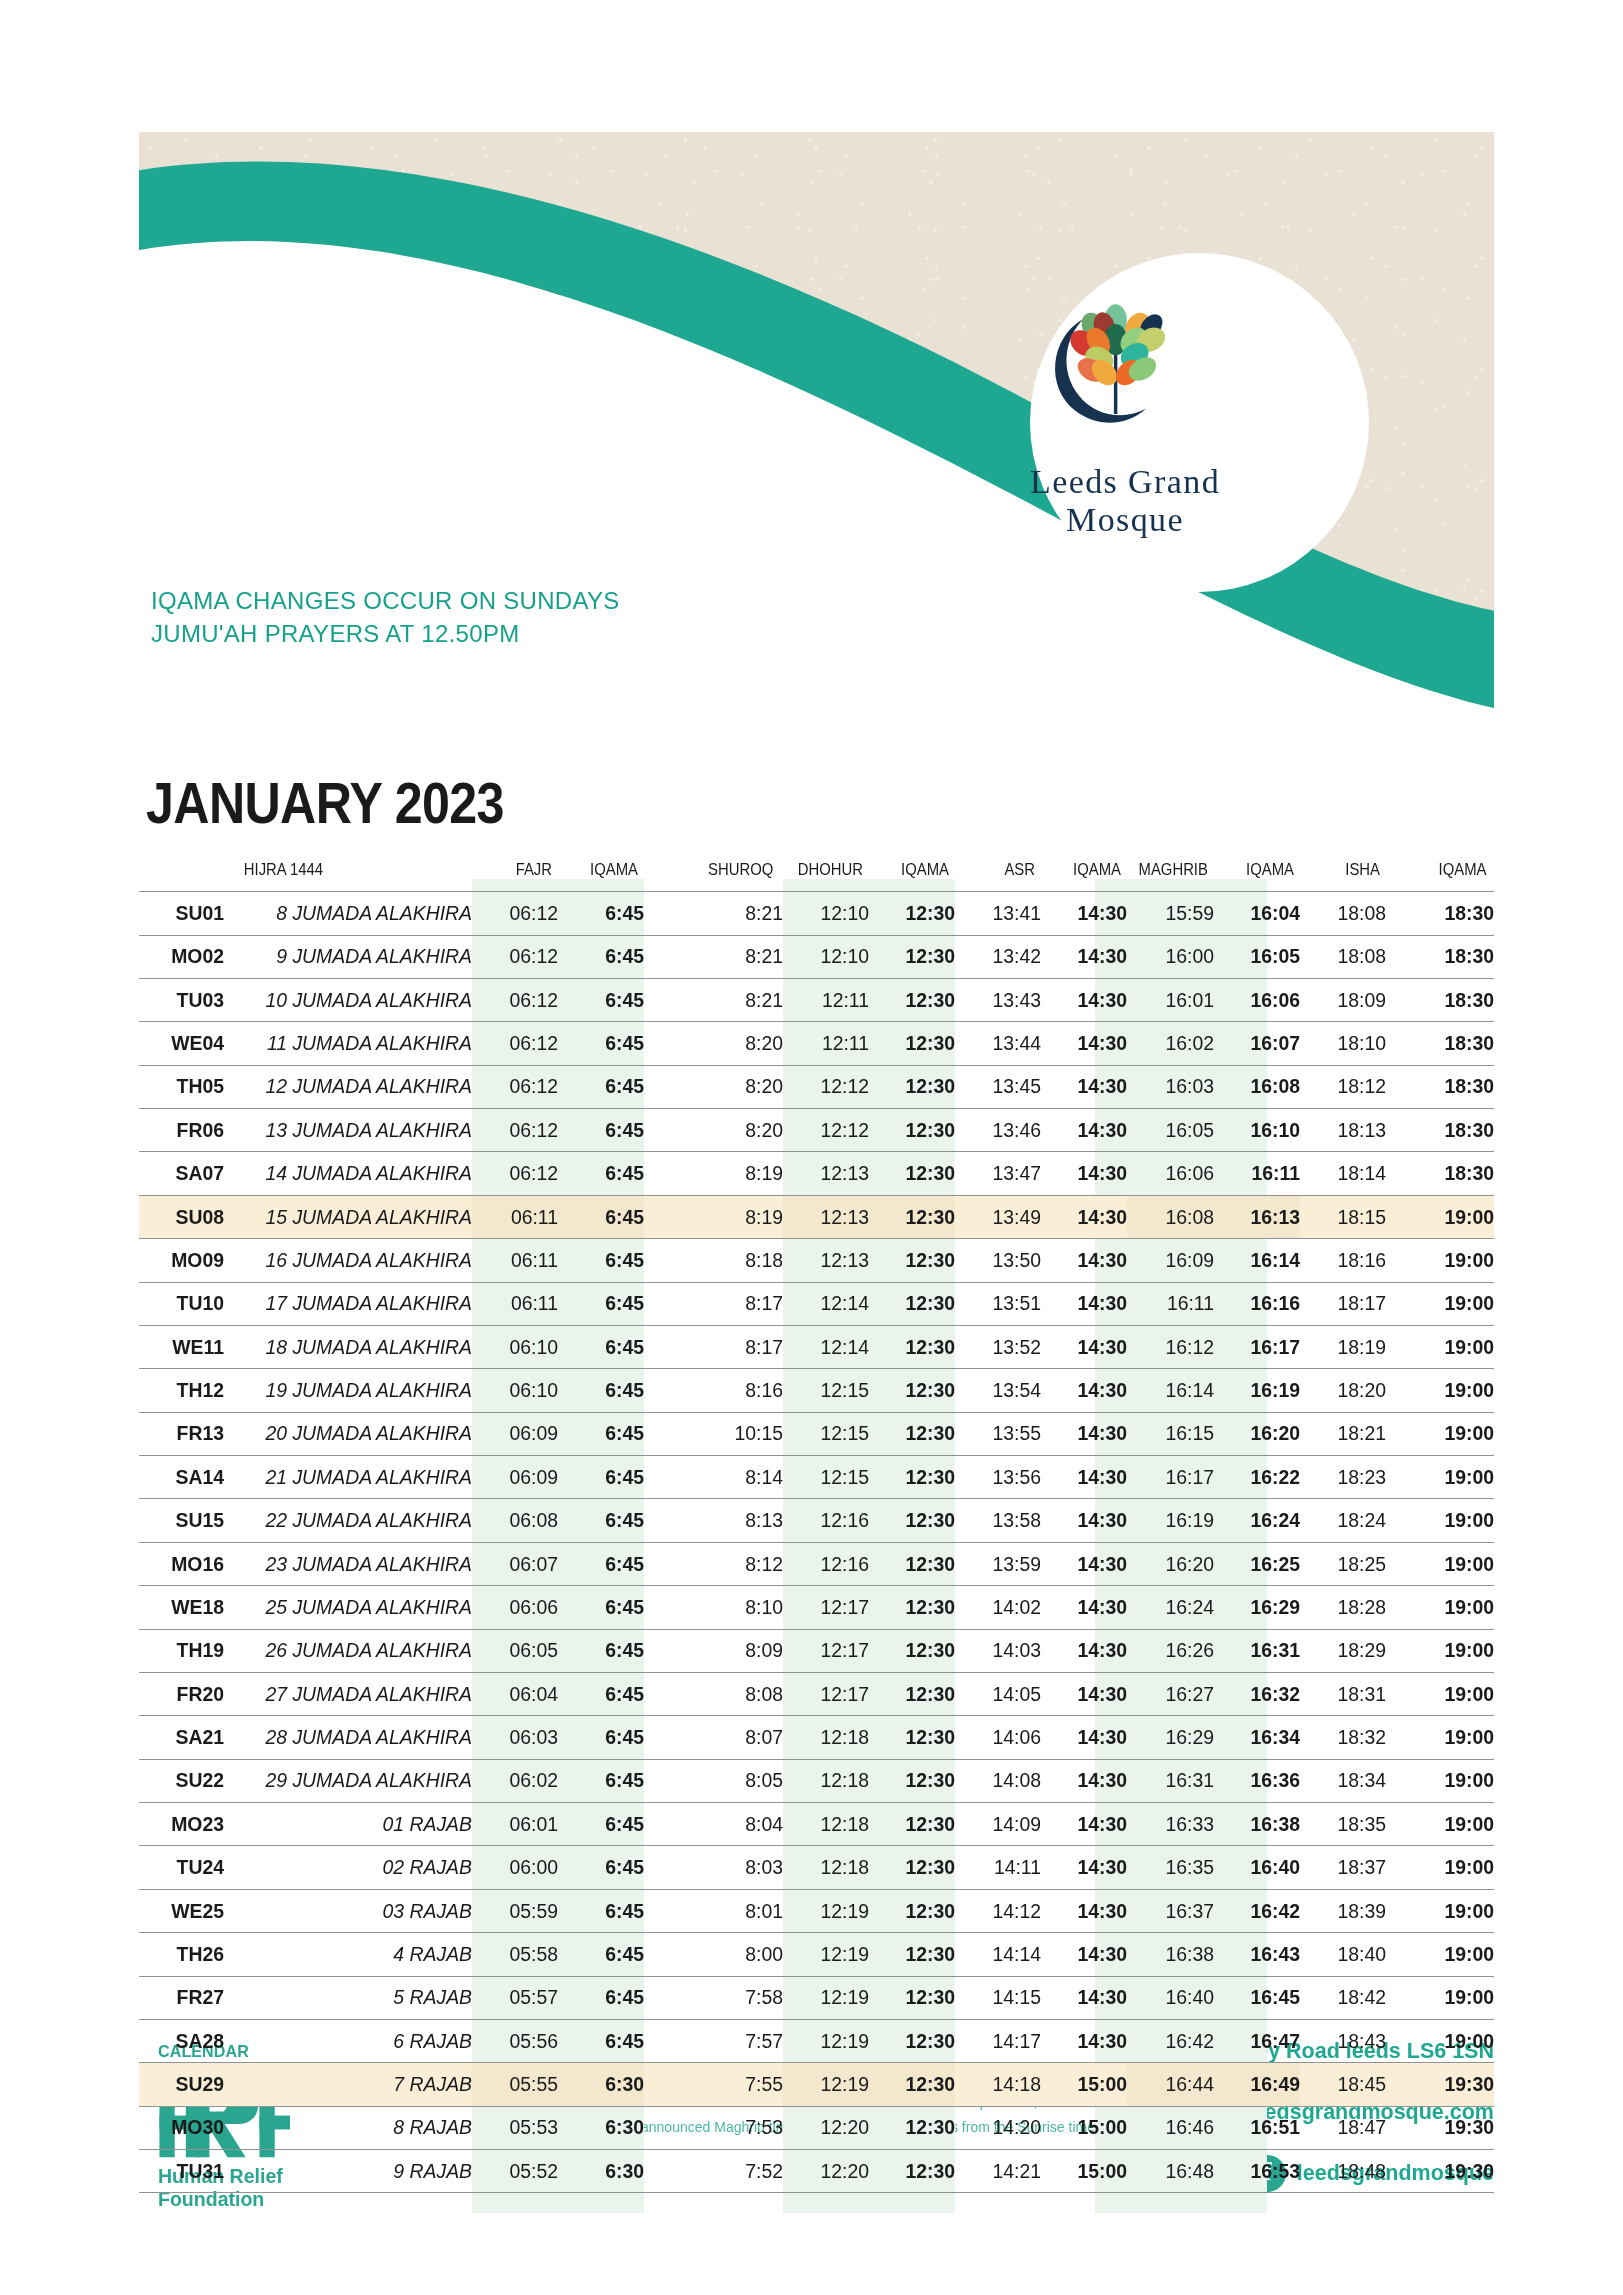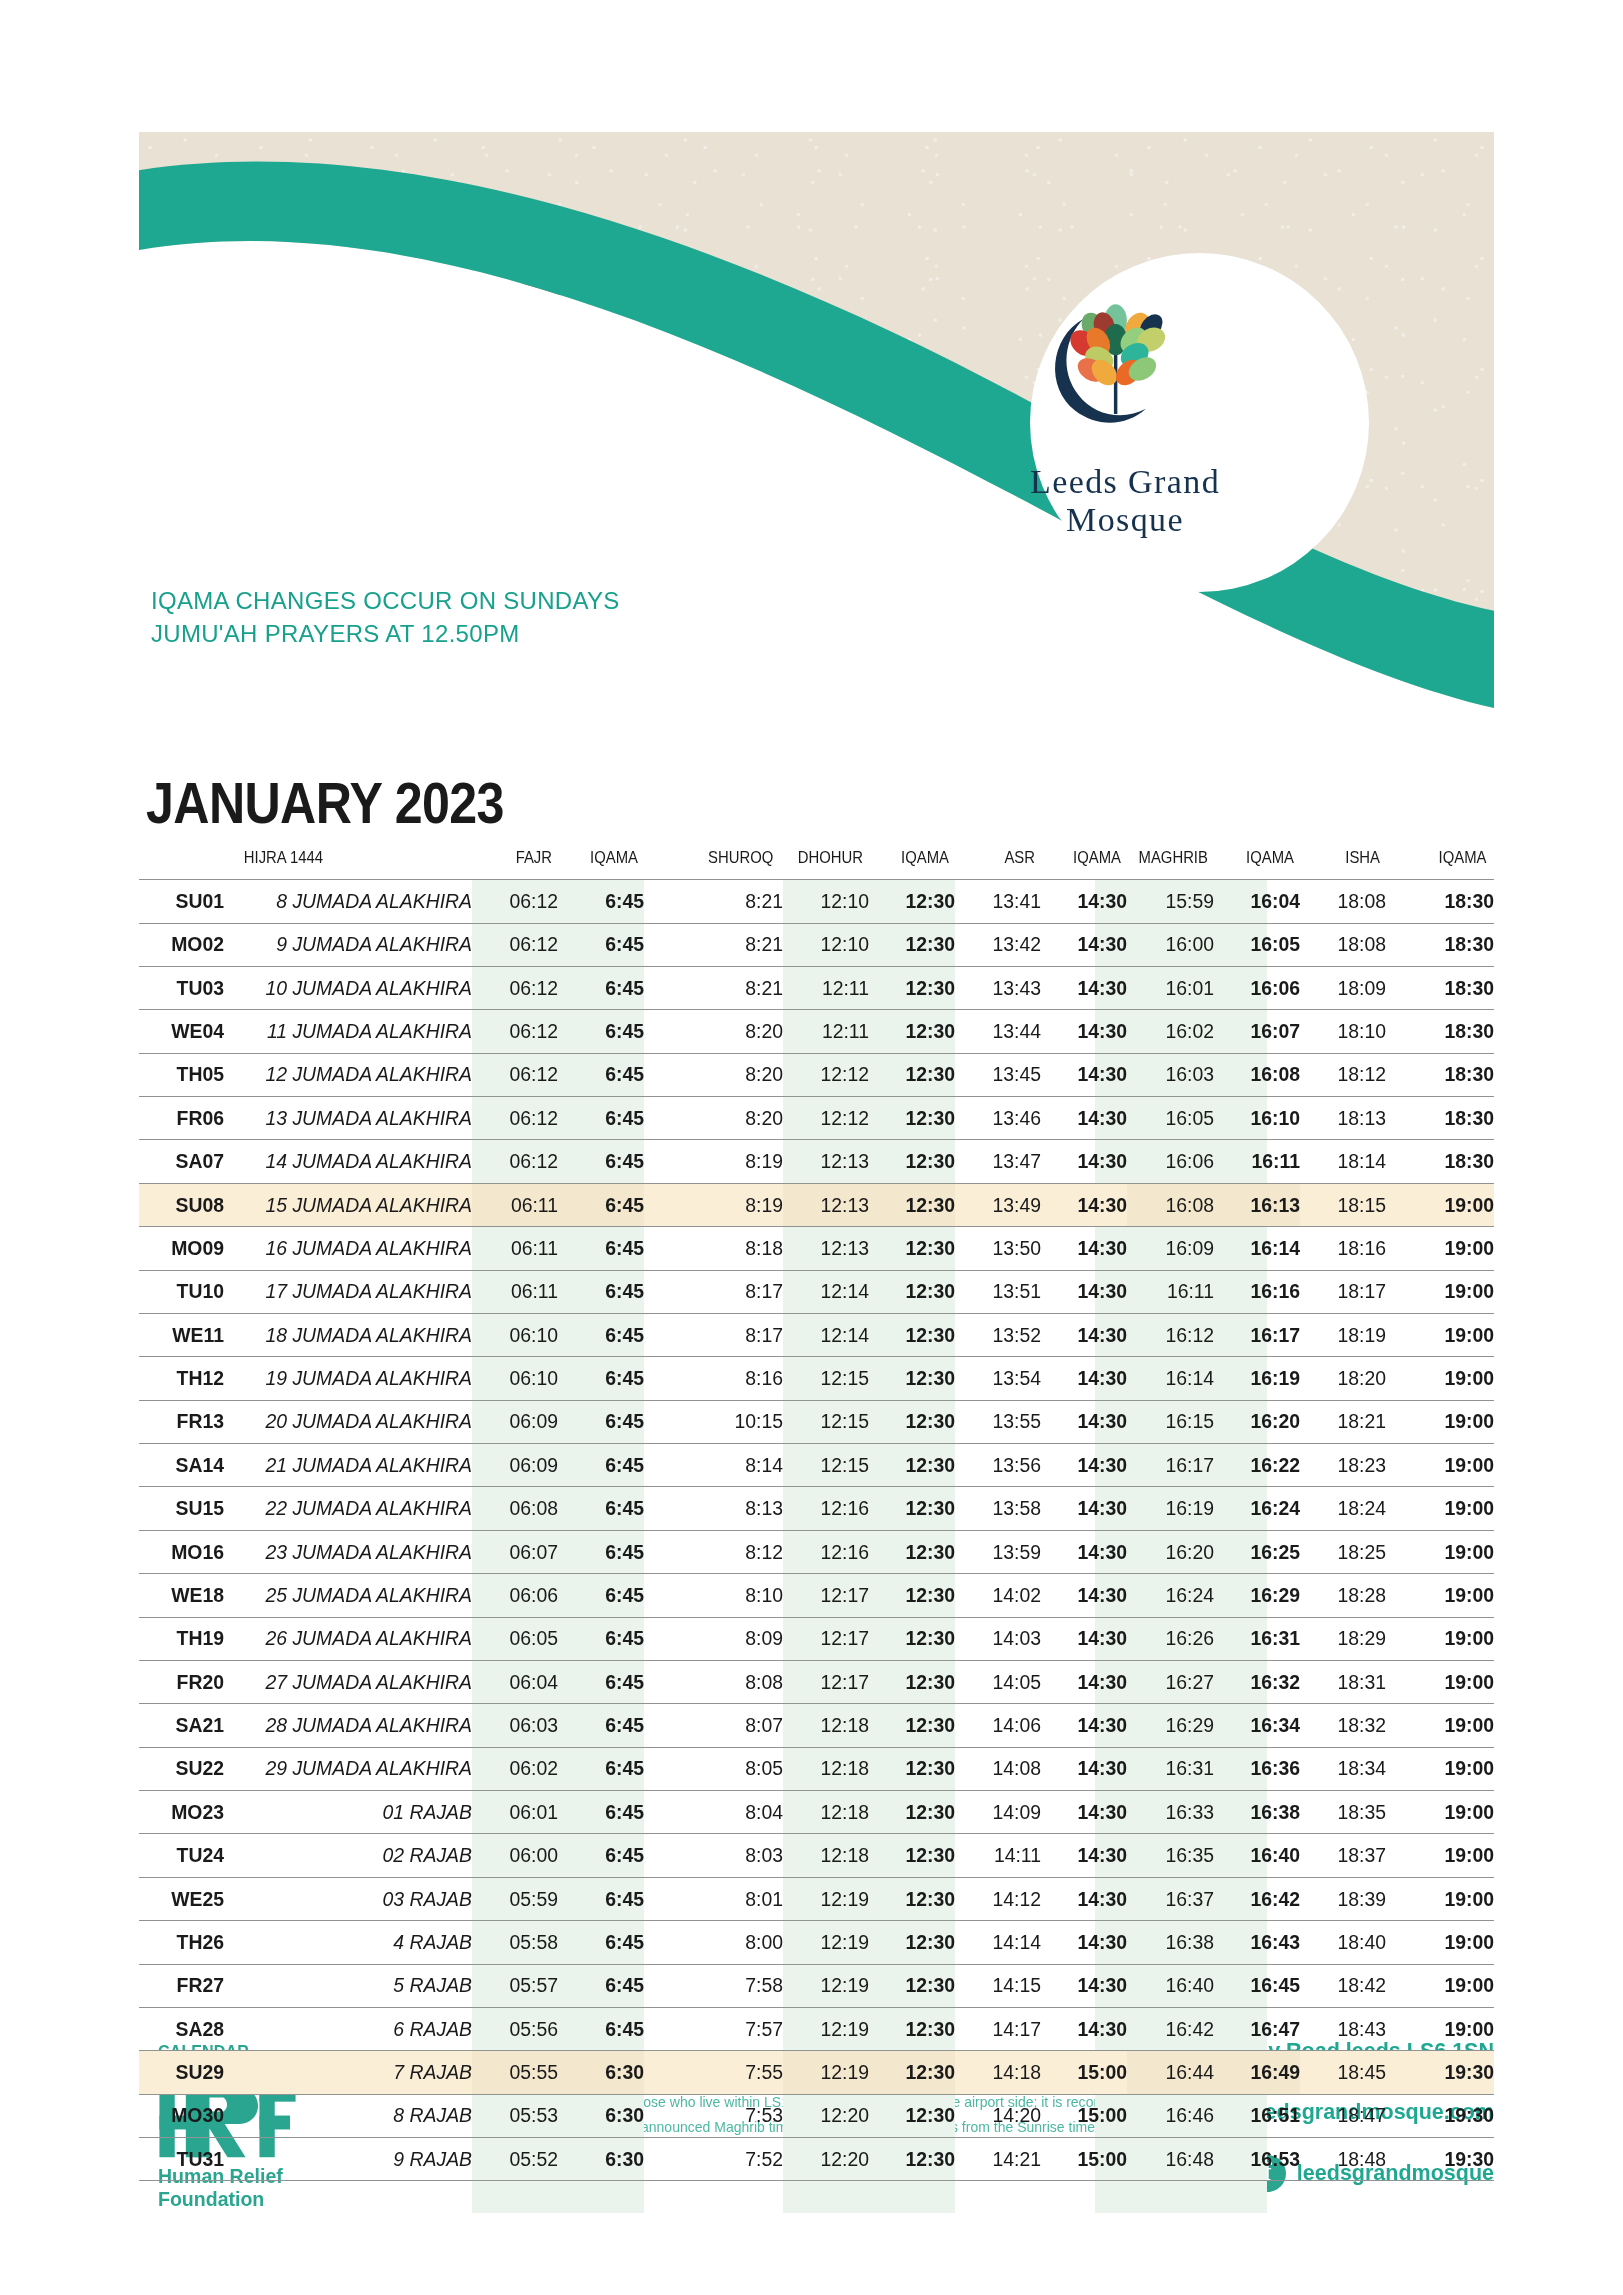--- a/index.html
+++ b/index.html
@@ -129,20 +129,21 @@
     left: 139px;
     top: 843px;
     width: 1355px;
   }
   table.times {
     width: 100%;
     border-collapse: collapse;
     table-layout: fixed;
     position: relative;
     z-index: 2;
+    margin-top: 12px;
   }
   table.times th {
     font-size: 17.3px;
     font-weight: 400;
     color: #1a1a1a;
     padding: 4.2px 0 11px 0;
     text-align: right;
     transform: scaleX(.86);
     white-space: nowrap;
   }

